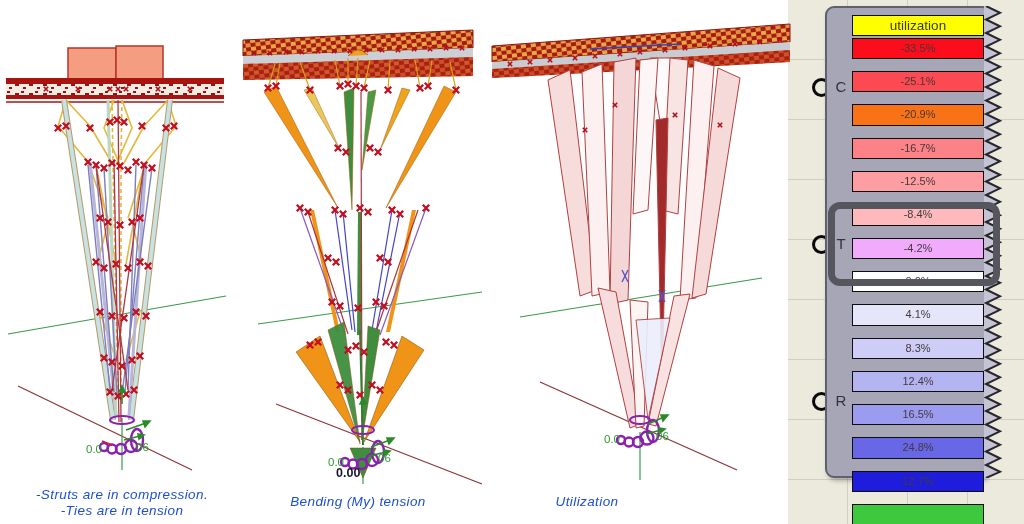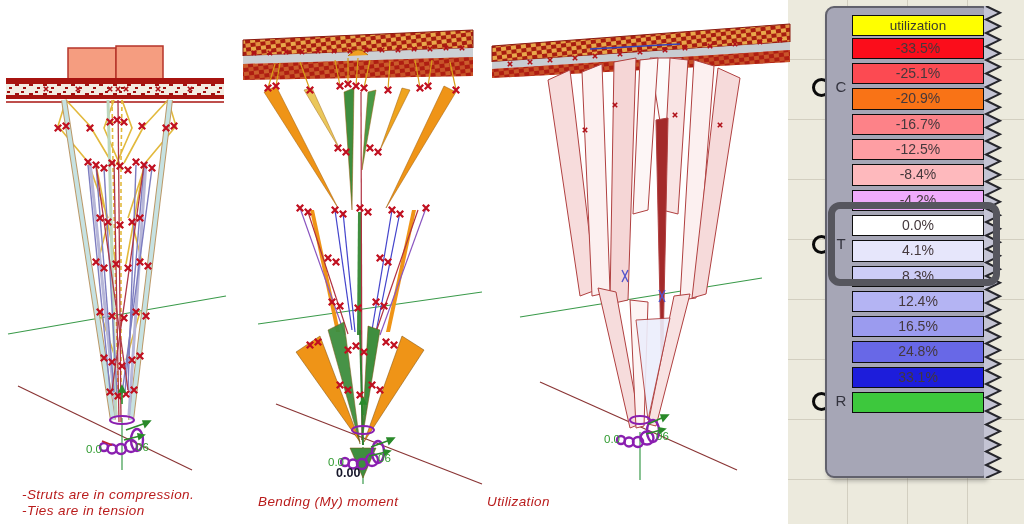--- a/index.html
+++ b/index.html
@@ -9,33 +9,33 @@
 
   
   .canvas-strip{position:absolute;left:788px;top:0;width:236px;height:524px;
     background-color:#eceadd;
     background-image:
       repeating-linear-gradient(rgba(0,0,0,0) 0 59px, rgba(120,110,90,.22) 59px 60px),
       repeating-linear-gradient(90deg, rgba(0,0,0,0) 0 59px, rgba(120,110,90,.22) 59px 60px);}
 
   .view-svg{position:absolute;top:0;}
 
-  .caption{position:absolute;color:#b91c1c;font-style:italic;font-size:13.5px;
-    line-height:15.5px;letter-spacing:.4px;}
+  .caption{position:absolute;color:#1d4ed8;font-style:italic;font-size:13.5px;
+    line-height:15.5px;text-align:center;letter-spacing:.4px;}
   .cap1{left:22px;top:487px;width:200px;}
   .cap2{left:258px;top:494px;width:200px;}
   .cap3{left:487px;top:494px;width:200px;}
 
   
   .panel{position:absolute;left:825px;top:6px;width:161px;height:472px;
     background:#a6a6b6;border:2px solid #61616c;border-radius:9px 3px 3px 9px;
     box-sizing:border-box;box-shadow:2px 3px 4px rgba(60,60,60,.35);}
   .lrows{position:absolute;left:25px;top:7px;width:132px;}
-  .lrow{height:19.3px;border:1.5px solid #0d0d0d;margin-bottom:4px;
-    text-align:center;line-height:19.5px;font-size:14px;color:#44383c;}
+  .lrow{height:19.3px;border:1.5px solid #0d0d0d;margin-bottom:12px;
+    text-align:center;line-height:19.5px;font-size:11px;color:#44383c;}
   .lheader{height:19.3px;border:1.5px solid #0d0d0d;margin-bottom:1.6px;
     text-align:center;line-height:19.5px;font-size:13.5px;color:#3a3a30;}
   .glabel{position:absolute;left:6px;width:16px;height:20px;color:#33333e;
     font-size:15px;text-align:center;}
   .gc{top:70px;} .gt{top:227px;} .gr{top:384px;}
   .nub{position:absolute;width:13px;height:13px;border:3.5px solid #0a0a0a;
     border-radius:50%;background:transparent;left:812px;}
   .nc{top:78px;} .nt{top:235px;} .nr{top:392px;}
   .zigzag{position:absolute;left:980px;top:6px;width:26px;height:472px;}
   .selbox{position:absolute;left:828px;top:202px;width:172px;height:84px;
@@ -417,21 +417,21 @@
       </g>
     </g>
     <text x="114" y="443" font-size="11.5" fill="#2f9a2f">0.0</text>
     <text x="166" y="440" font-size="11.5" fill="#2f9a2f">06</text>
   </svg>
 
   <div class="caption cap1">
     <div>-Struts are in compression.</div>
     <div>-Ties are in tension</div>
   </div>
-  <div class="caption cap2">Bending (My) moment</div>
+  <div class="caption cap2">Bending (My) tension</div>
   <div class="caption cap3">Utilization</div>
 
   <span class="nub nc"></span>
   <span class="nub nt"></span>
   <span class="nub nr"></span>
 
   <div class="panel">
     <div class="glabel gc">C</div>
     <div class="glabel gt">T</div>
     <div class="glabel gr">R</div>
@@ -443,21 +443,21 @@
         <div class="lrow" style="background: rgb(253, 130, 136);">-16.7%</div>
         <div class="lrow" style="background: rgb(254, 158, 163);">-12.5%</div>
         <div class="lrow" style="background: rgb(254, 185, 189);">-8.4%</div>
         <div class="lrow" style="background: #f0abfc;">-4.2%</div>
         <div class="lrow" style="background: rgb(255, 255, 255);">0.0%</div>
         <div class="lrow" style="background: rgb(230, 230, 251);">4.1%</div>
         <div class="lrow" style="background: rgb(205, 205, 247);">8.3%</div>
         <div class="lrow" style="background: rgb(180, 180, 243);">12.4%</div>
         <div class="lrow" style="background: rgb(155, 155, 239);">16.5%</div>
         <div class="lrow" style="background: rgb(104, 104, 231);">24.8%</div>
-        <div class="lrow" style="background: rgb(29, 29, 219);">33.1%</div>
+        <div class="lrow" style="background: rgb(29, 29, 219);">12.7%</div>
         <div class="lrow" style="background: rgb(61, 200, 61);"></div>
       </div>
   </div>
 
   <svg class="zigzag" viewBox="0 0 26 472">
     <path id="zz-fill" fill="#c4c4d4" stroke="none" d="M4,0 L6,0 L20,6.8 L6,13.5 L20,20.3 L6,27.0 L20,33.8 L6,40.5 L20,47.3 L6,54.0 L20,60.8 L6,67.5 L20,74.3 L6,81.0 L20,87.8 L6,94.5 L20,101.3 L6,108.0 L20,114.8 L6,121.5 L20,128.3 L6,135.0 L20,141.8 L6,148.5 L20,155.3 L6,162.0 L20,168.8 L6,175.5 L20,182.3 L6,189.0 L20,195.8 L6,202.5 L20,209.3 L6,216.0 L20,222.8 L6,229.5 L20,236.3 L6,243.0 L20,249.8 L6,256.5 L20,263.3 L6,270.0 L20,276.8 L6,283.5 L20,290.3 L6,297.0 L20,303.8 L6,310.5 L20,317.3 L6,324.0 L20,330.8 L6,337.5 L20,344.3 L6,351.0 L20,357.8 L6,364.5 L20,371.3 L6,378.0 L20,384.8 L6,391.5 L20,398.3 L6,405.0 L20,411.8 L6,418.5 L20,425.3 L6,432.0 L20,438.8 L6,445.5 L20,452.3 L6,459.0 L20,465.8 L6,472.0 L4,472 Z"></path>
     <path id="zz-stroke" fill="none" stroke="#26262c" stroke-width="2" d="M6,0 L20,6.8 L6,13.5 L20,20.3 L6,27.0 L20,33.8 L6,40.5 L20,47.3 L6,54.0 L20,60.8 L6,67.5 L20,74.3 L6,81.0 L20,87.8 L6,94.5 L20,101.3 L6,108.0 L20,114.8 L6,121.5 L20,128.3 L6,135.0 L20,141.8 L6,148.5 L20,155.3 L6,162.0 L20,168.8 L6,175.5 L20,182.3 L6,189.0 L20,195.8 L6,202.5 L20,209.3 L6,216.0 L20,222.8 L6,229.5 L20,236.3 L6,243.0 L20,249.8 L6,256.5 L20,263.3 L6,270.0 L20,276.8 L6,283.5 L20,290.3 L6,297.0 L20,303.8 L6,310.5 L20,317.3 L6,324.0 L20,330.8 L6,337.5 L20,344.3 L6,351.0 L20,357.8 L6,364.5 L20,371.3 L6,378.0 L20,384.8 L6,391.5 L20,398.3 L6,405.0 L20,411.8 L6,418.5 L20,425.3 L6,432.0 L20,438.8 L6,445.5 L20,452.3 L6,459.0 L20,465.8 L6,472.0"></path>
   </svg>
 
   <div class="selbox"></div>

